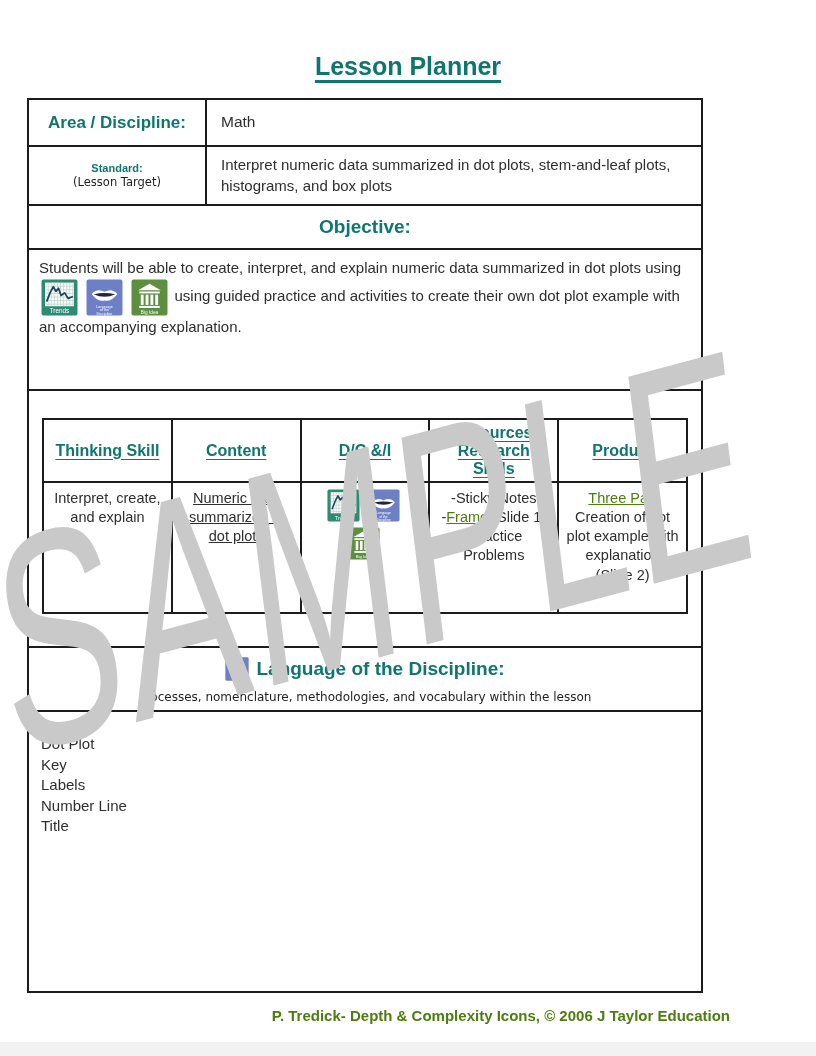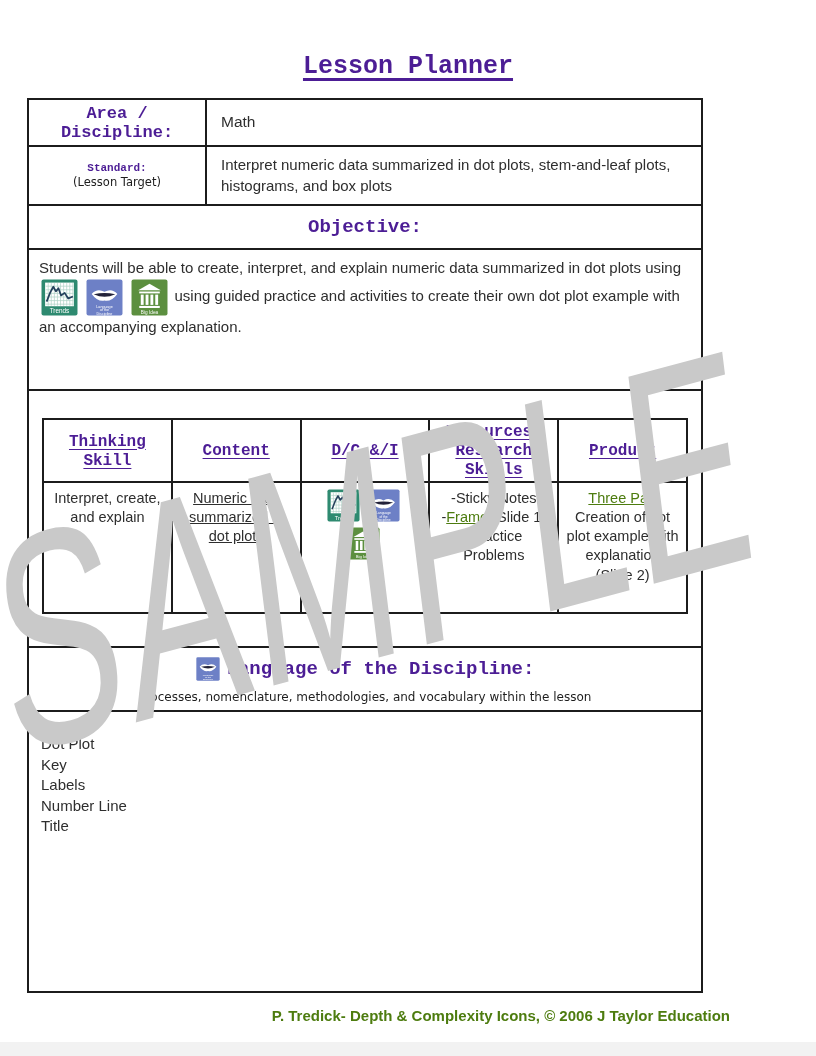--- a/index.html
+++ b/index.html
@@ -1,21 +1,21 @@
 <!DOCTYPE html>
 <html><head>
 <meta charset="utf-8">
 <style>
   html,body { margin:0; padding:0; background:#fff; }
   .page {
     position:relative; width:816px; height:1056px; background:#fff;
     overflow:hidden; font-family:"Liberation Sans", sans-serif; color:#2e2e2e;
     margin:0 auto;
   }
-  .hand { font-family:Liberation Mono, monospace; font-weight:bold; color:#4c1d95; }
+  .hand { font-family:Liberation Sans, sans-serif; font-weight:bold; color:#0f766e; }
 
   .title {
     position:absolute; top:52px; left:0; width:100%; text-align:center;
     font-size:25px; text-decoration:underline; text-decoration-thickness:2.5px;
     text-underline-offset:5px;
   }
 
   .outer {
     position:absolute; left:27px; top:98px; width:676px; height:895px;
     border:2px solid #1c1c1c; box-sizing:border-box;

